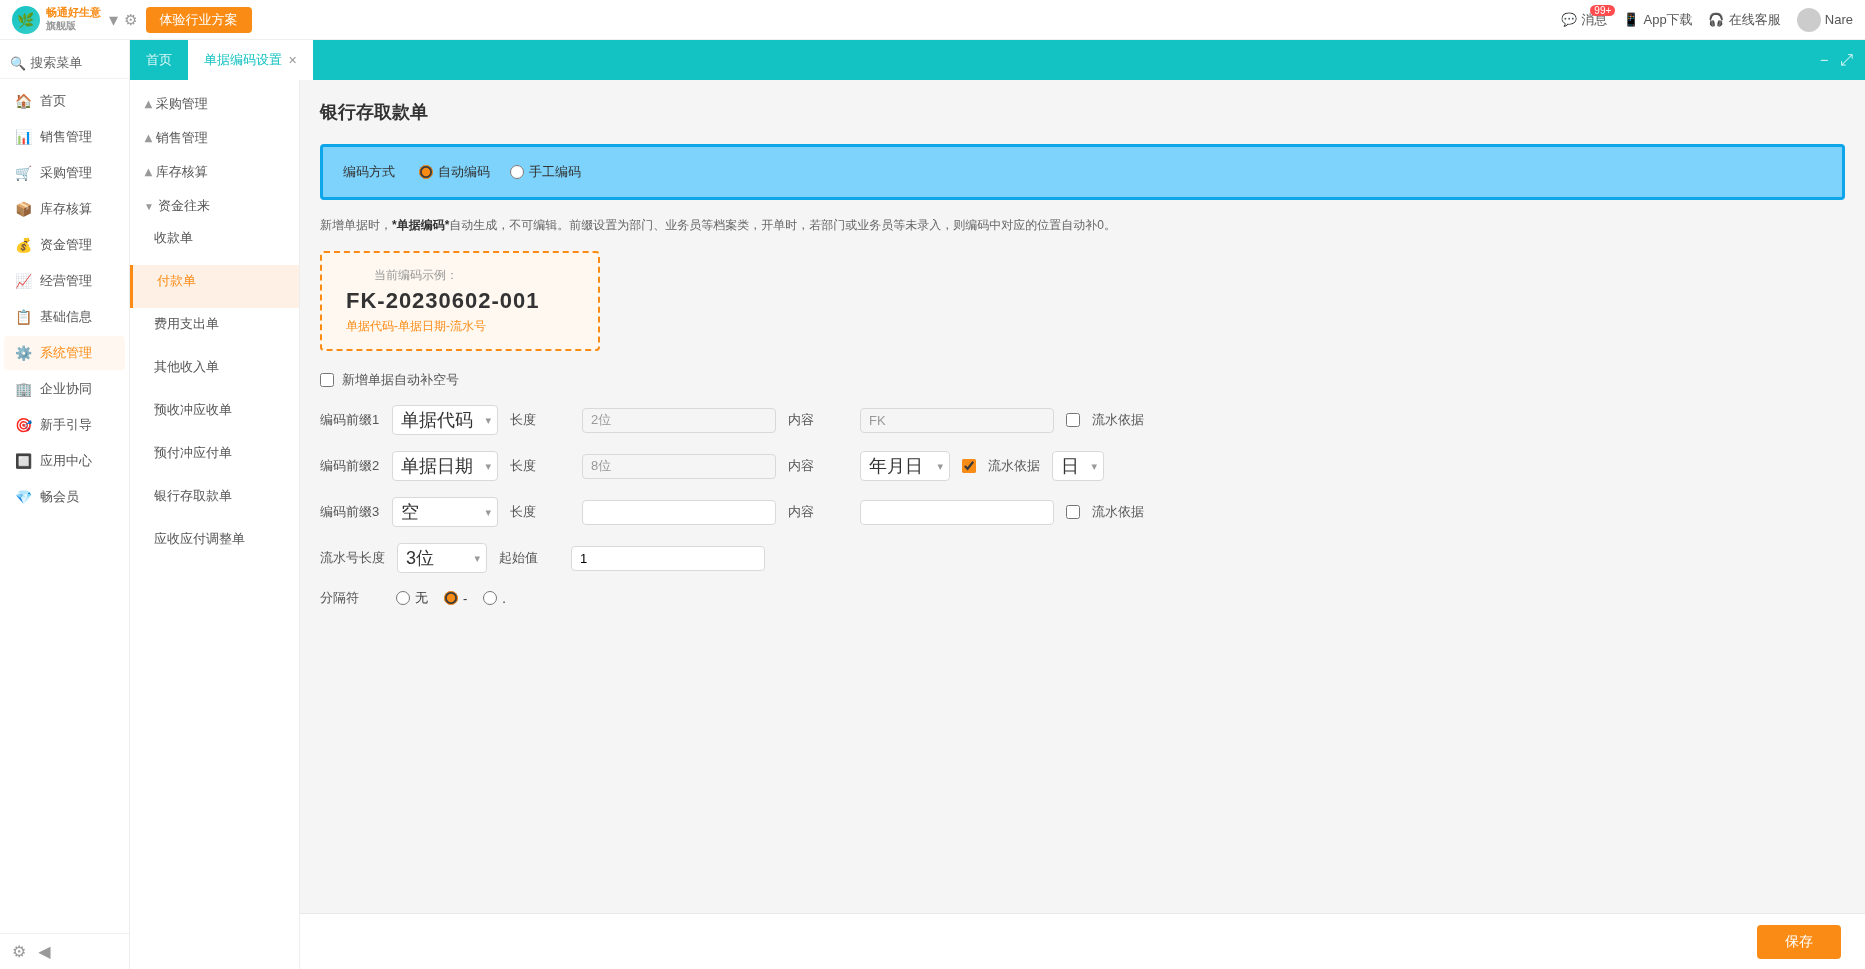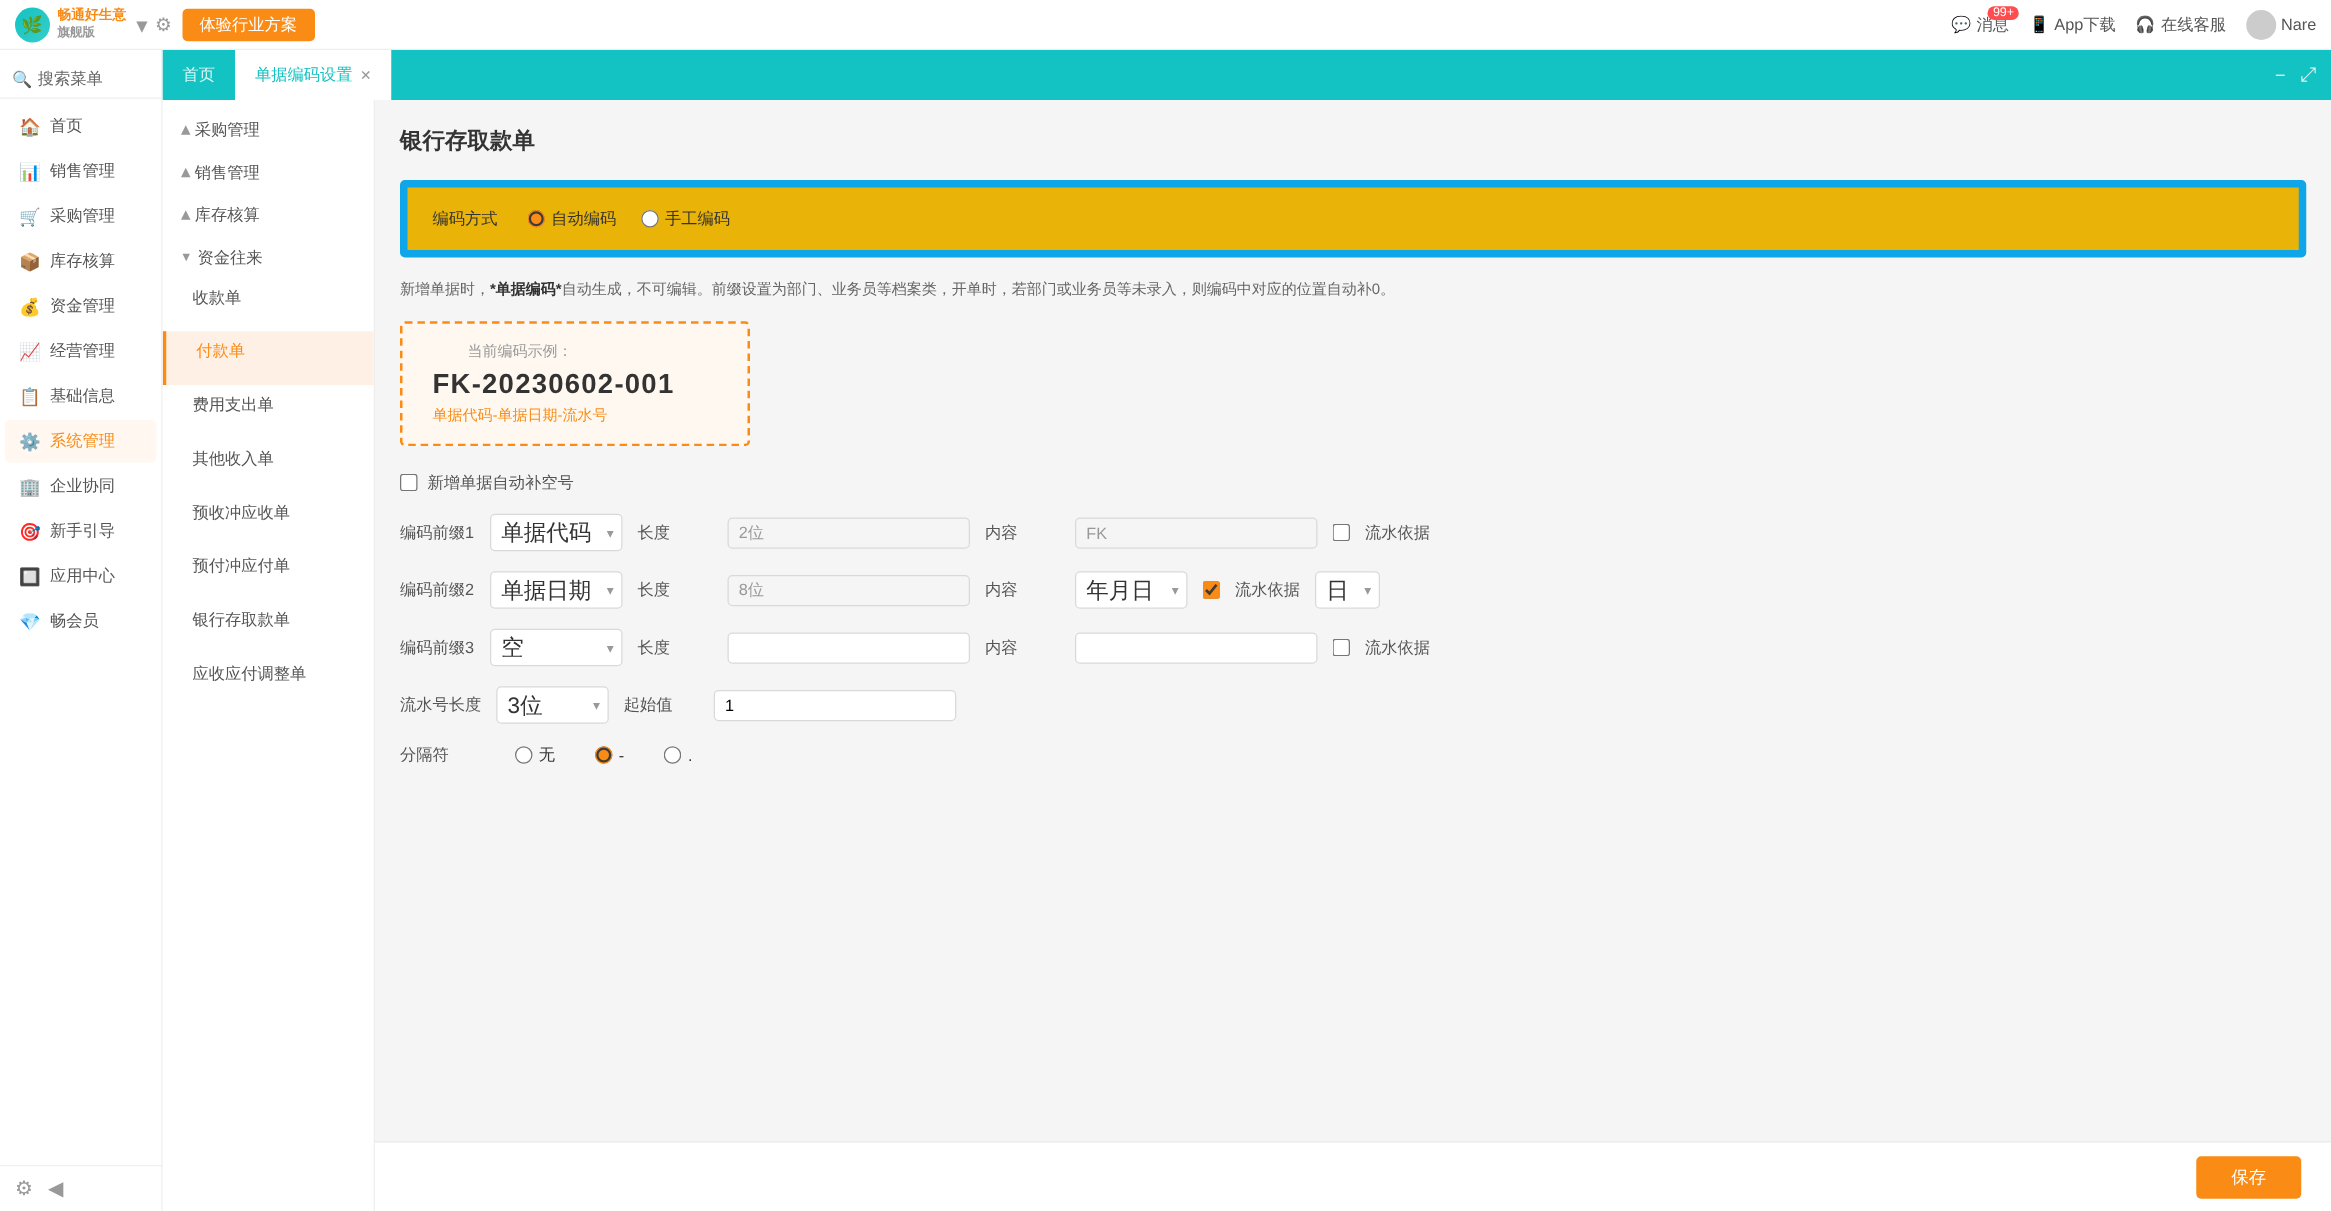--- a/index.html
+++ b/index.html
@@ -50,21 +50,21 @@
     .left-panel-item.active { color: #fa8c16; background: #fff0e6; border-left: 3px solid #fa8c16; }
     .chevron { font-size: 10px; color: #999; }
     .chevron-down { transform: rotate(0deg); }
     .chevron-right { transform: rotate(-90deg); }
 
     
     .main-panel { flex: 1; padding: 20px; overflow-y: auto; background: #f5f5f5; }
     .page-title { font-size: 18px; font-weight: bold; color: #333; margin-bottom: 20px; }
 
     
-    .section-card { background: #eab308; border: 6px solid #0ea5e9; border-radius: 4px; padding: 16px 20px; margin-bottom: 16px; }
+    .section-card { background: #7dd3fc; border: 3px solid #0ea5e9; border-radius: 4px; padding: 16px 20px; margin-bottom: 16px; }
     .encoding-method { display: flex; align-items: center; gap: 20px; }
     .encoding-label { font-size: 13px; color: #333; margin-right: 4px; }
     .radio-group { display: flex; align-items: center; gap: 20px; }
     .radio-item { display: flex; align-items: center; gap: 5px; cursor: pointer; font-size: 13px; color: #333; }
     .radio-input { accent-color: #fa8c16; width: 14px; height: 14px; }
 
     
     .info-text { font-size: 12px; color: #666; margin-bottom: 16px; line-height: 1.6; }
     .info-text em { color: #333; font-style: normal; font-weight: bold; }
 
@@ -88,21 +88,21 @@
     .form-input-content { border: 1px solid #d9d9d9; border-radius: 4px; padding: 4px 8px; font-size: 13px; color: #333; background: #fff; min-width: 100px; }
     .form-input-readonly { background: #f5f5f5; color: #999; cursor: not-allowed; }
     .label-tag { font-size: 13px; color: #555; white-space: nowrap; }
     .checkbox-inline { accent-color: #fa8c16; width: 14px; height: 14px; cursor: pointer; }
 
     
     .day-select-wrapper { position: relative; display: inline-flex; align-items: center; }
     .day-select-wrapper::after { content: '▾'; position: absolute; right: 7px; color: #999; font-size: 11px; pointer-events: none; }
 
     
-    .separator-row { display: flex; align-items: center; gap: 32px; margin-bottom: 16px; font-size: 13px; color: #555; }
+    .separator-row { display: flex; align-items: center; gap: 16px; margin-bottom: 16px; font-size: 13px; color: #555; }
 
     
     .serial-row { display: flex; align-items: center; gap: 12px; margin-bottom: 16px; font-size: 13px; color: #555; }
     .serial-input { border: 1px solid #d9d9d9; border-radius: 4px; padding: 4px 8px; font-size: 13px; min-width: 80px; }
 
     
     .page-footer { height: 56px; background: #fff; border-top: 1px solid #e8e8e8; display: flex; align-items: center; justify-content: flex-end; padding: 0 24px; flex-shrink: 0; }
     .save-btn { background: #fa8c16; color: white; border: none; padding: 8px 28px; border-radius: 4px; font-size: 14px; cursor: pointer; }
   </style>
 </head>

